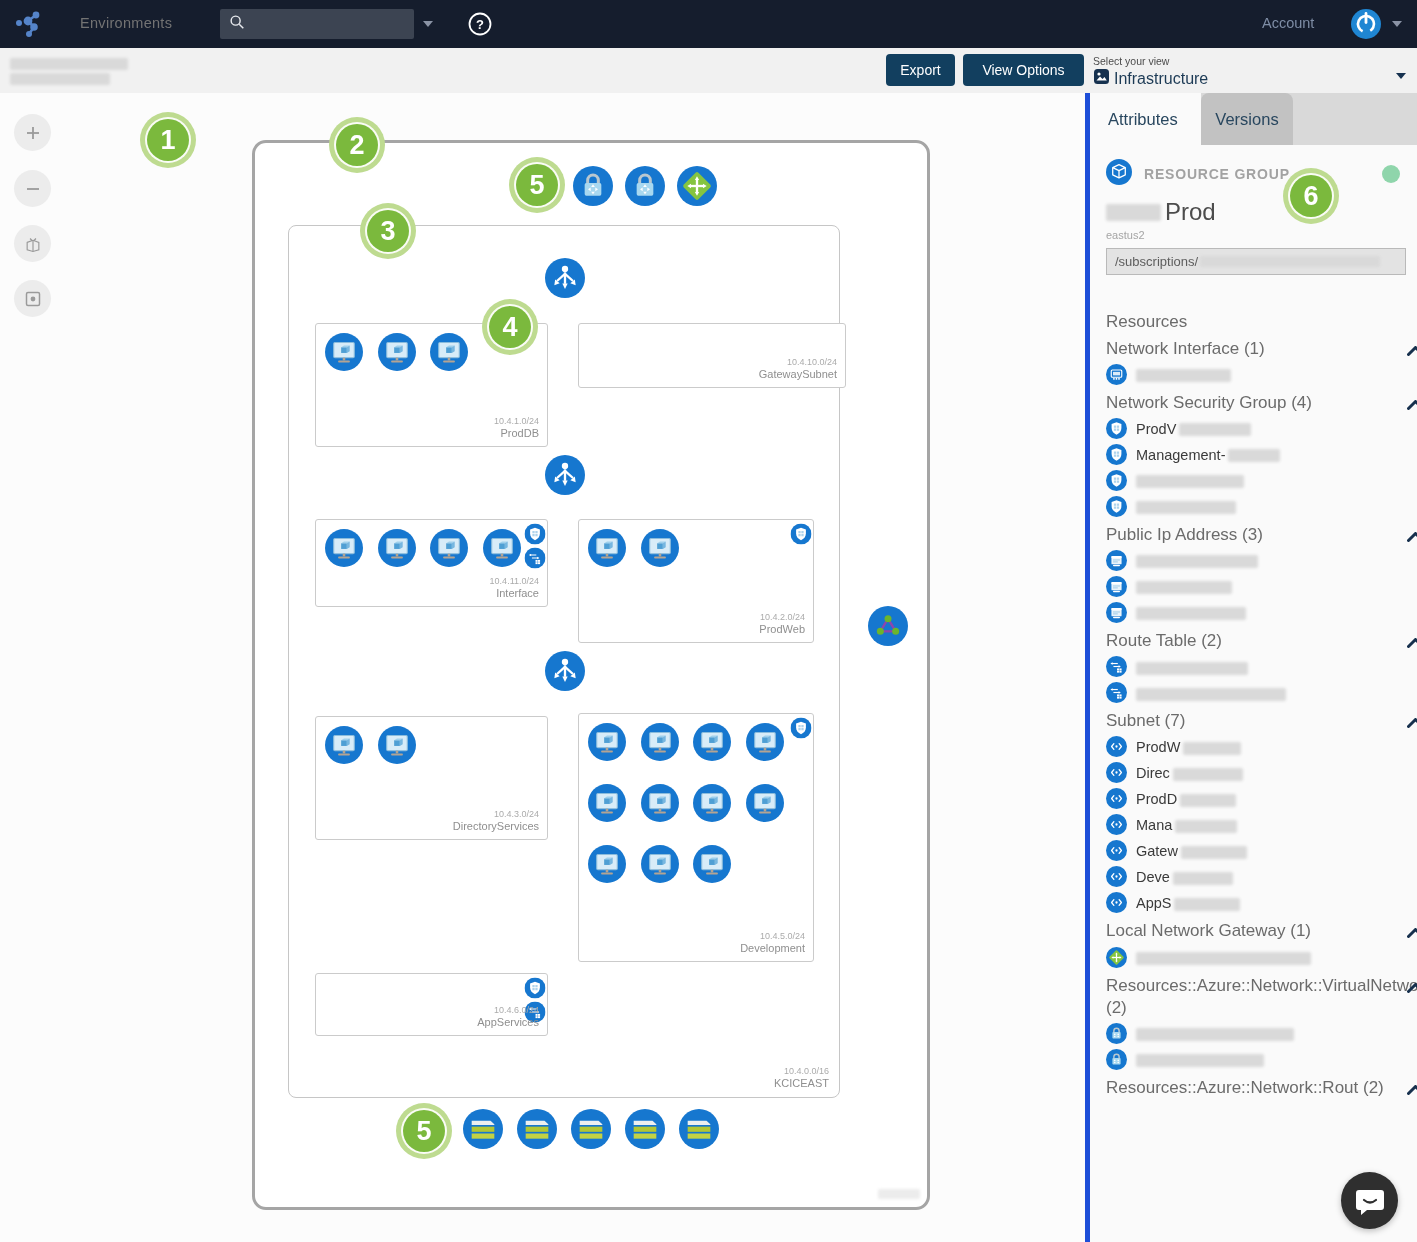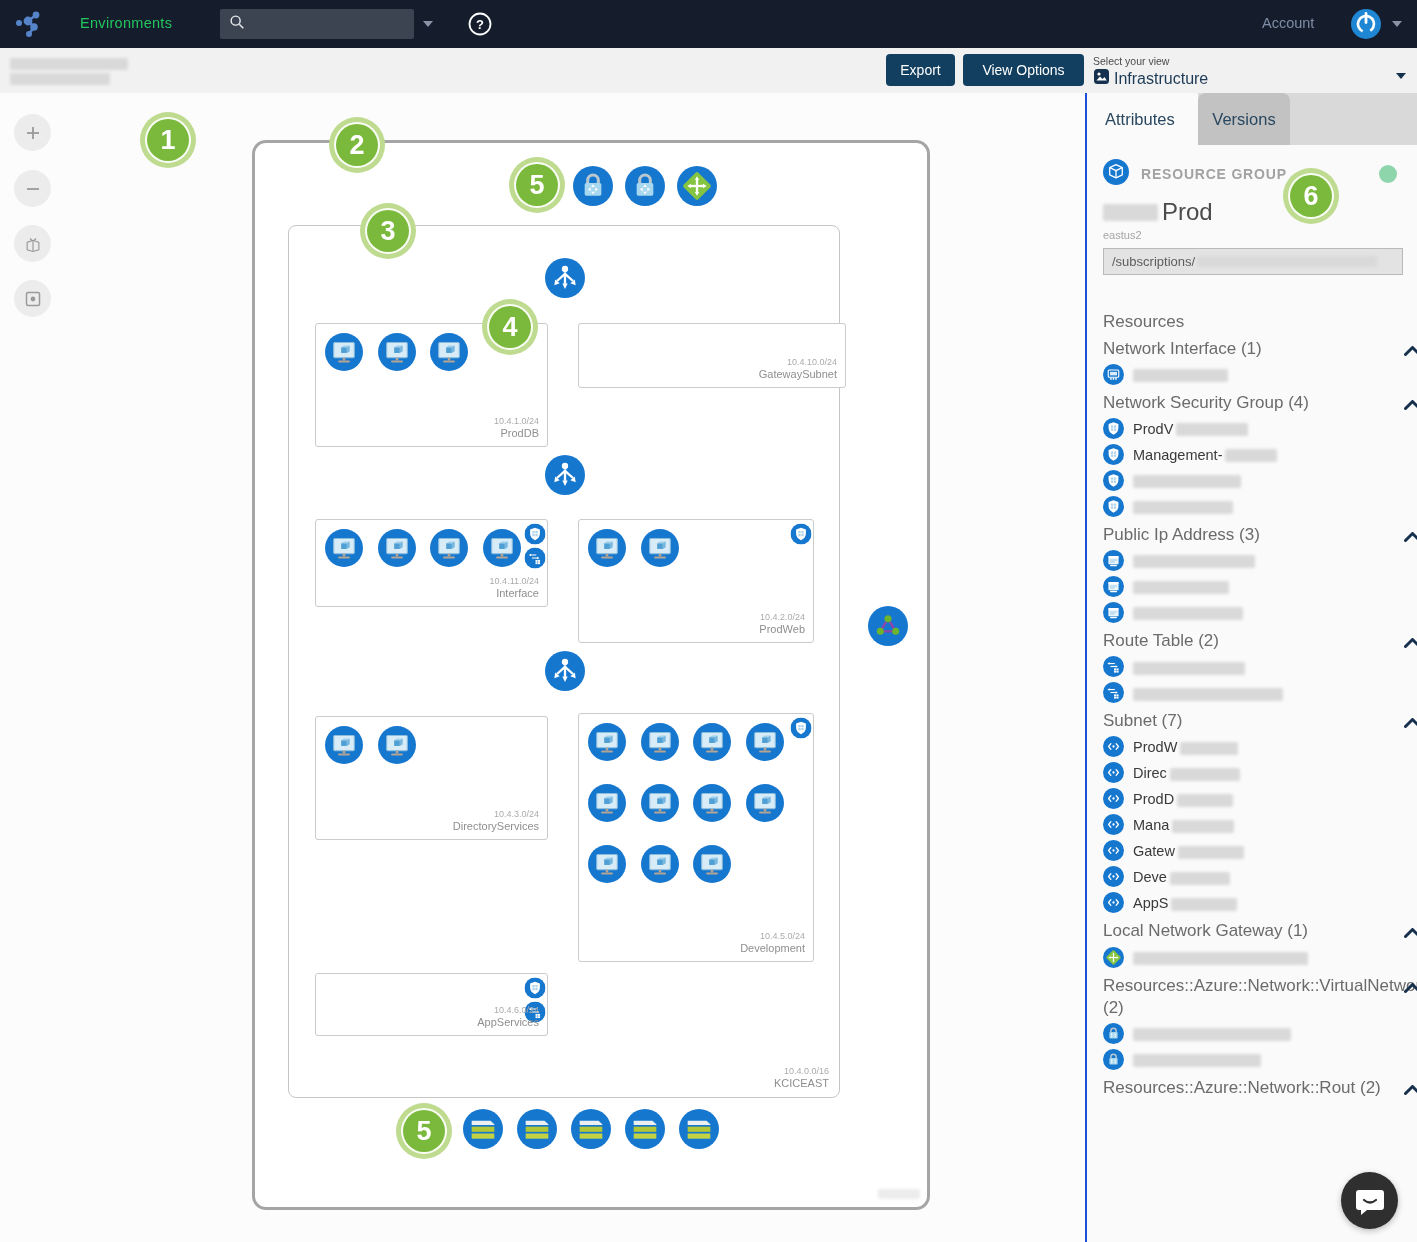--- a/index.html
+++ b/index.html
@@ -3,21 +3,21 @@
 <meta charset="utf-8">
 <style>
   * { margin:0; padding:0; box-sizing:border-box; }
   html,body { width:1417px; height:1242px; }
   body { font-family:"Liberation Sans", sans-serif; background:#fcfcfc; overflow:hidden; }
   .app { position:relative; width:1417px; height:1242px; background:#fcfcfc; }
   .abs { position:absolute; }
 
   
   .navbar { position:absolute; left:0; top:0; width:1417px; height:48px; background:#151d2d; display:flex; align-items:center; }
-  .nav-env { position:absolute; left:80px; top:15px; color:#22c55e; font-size:14.5px; letter-spacing:.3px; }
+  .nav-env { position:absolute; left:80px; top:15px; color:#737373; font-size:14.5px; letter-spacing:.3px; }
   .nav-search { position:absolute; left:220px; top:9px; width:194px; height:30px; background:#3c4452; border-radius:2px; display:flex; align-items:center; padding-left:8px; }
   .nav-caret { position:absolute; width:0; height:0; border-left:5px solid transparent; border-right:5px solid transparent; border-top:6px solid #8a93a5; }
   .nav-account { position:absolute; left:1262px; top:15px; color:#7e8da5; font-size:14.5px; }
 
   
   .subheader { position:absolute; left:0; top:48px; width:1417px; height:45px; background:#f1f1f1; }
   .btn-navy { position:absolute; top:6px; height:32px; background:#123f5f; color:#fff; font-size:14px; border:none; border-radius:4px; font-family:inherit; display:flex; align-items:center; justify-content:center; cursor:pointer; }
   .select-view-label { position:absolute; left:1093px; top:55px; font-size:10.5px; color:#4c4c4c; }
   .select-view-value { position:absolute; left:1093px; top:68px; font-size:16px; color:#1c3a55; display:flex; align-items:center; gap:4px; }
 
@@ -32,21 +32,21 @@
   .net-label .nm { font-size:11px; color:#8f8f8f; }
   .dicon { position:absolute; transform:translate(-50%,-50%); }
 
   
   .ann { position:absolute; width:42px; height:42px; border-radius:50%; background:#7bb93d; color:#fff; font-weight:bold; font-size:27px; display:flex; align-items:center; justify-content:center; box-shadow:0 0 0 2px rgba(255,255,255,.92), 0 0 0 7px #bedb90; z-index:50; transform:translate(-50%,-50%); }
 
   
   .redact { display:inline-block; height:13px; background:#d9d9d9; border-radius:2px; filter:blur(1.6px); vertical-align:middle; }
 
   
-  .sidebar { position:absolute; left:1085px; top:93px; width:332px; height:1149px; background:#fafafa; border-left:2px solid #1d4ed8; }
+  .sidebar { position:absolute; left:1085px; top:93px; width:332px; height:1149px; background:#fafafa; border-left:5px solid #1d4ed8; }
   .tabbar { position:absolute; left:0; top:0; width:332px; height:52px; background:#d9d9d9; }
   .tab { position:absolute; top:0; height:52px; display:flex; align-items:center; font-size:16.5px; color:#29475f; }
   .tab.active { background:#fafafa; }
   .tab.inactive { background:#c2c2c2; border-radius:8px 8px 0 0; justify-content:center; }
   .sidebar-content { position:absolute; left:0; top:52px; width:332px; height:1097px; padding:14px 16px 8px 16px; overflow:hidden; }
   .rg-row { display:flex; align-items:center; gap:12px; }
   .rg-type { font-size:14px; font-weight:bold; letter-spacing:.8px; color:#a2a2a2; flex:1; }
   .status-dot { width:18px; height:18px; border-radius:50%; background:#8fd5ab; margin-right:6px; }
   .rg-title { margin-top:9px; font-size:24px; color:#4c4c4c; display:flex; align-items:center; gap:4px; }
   .rg-region { margin-top:3px; font-size:11px; color:#a5a5a5; }

